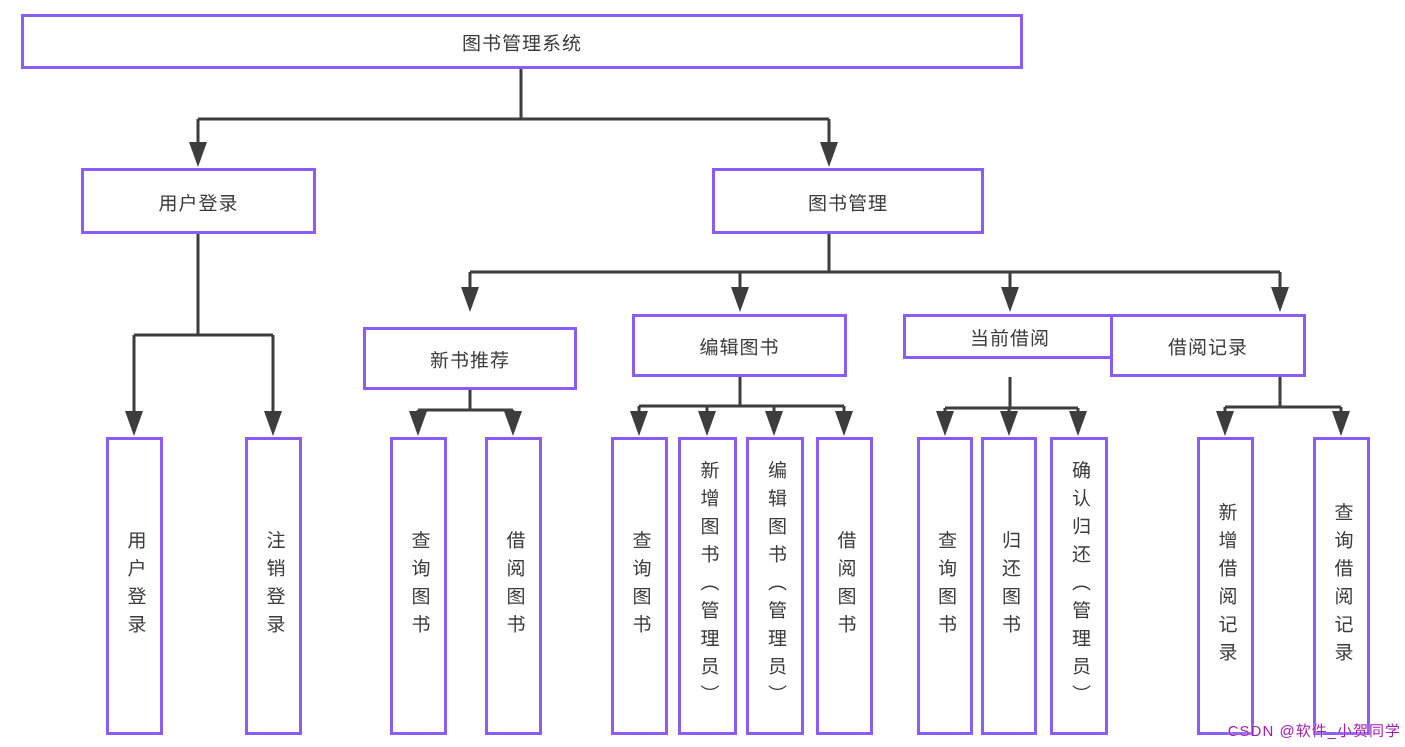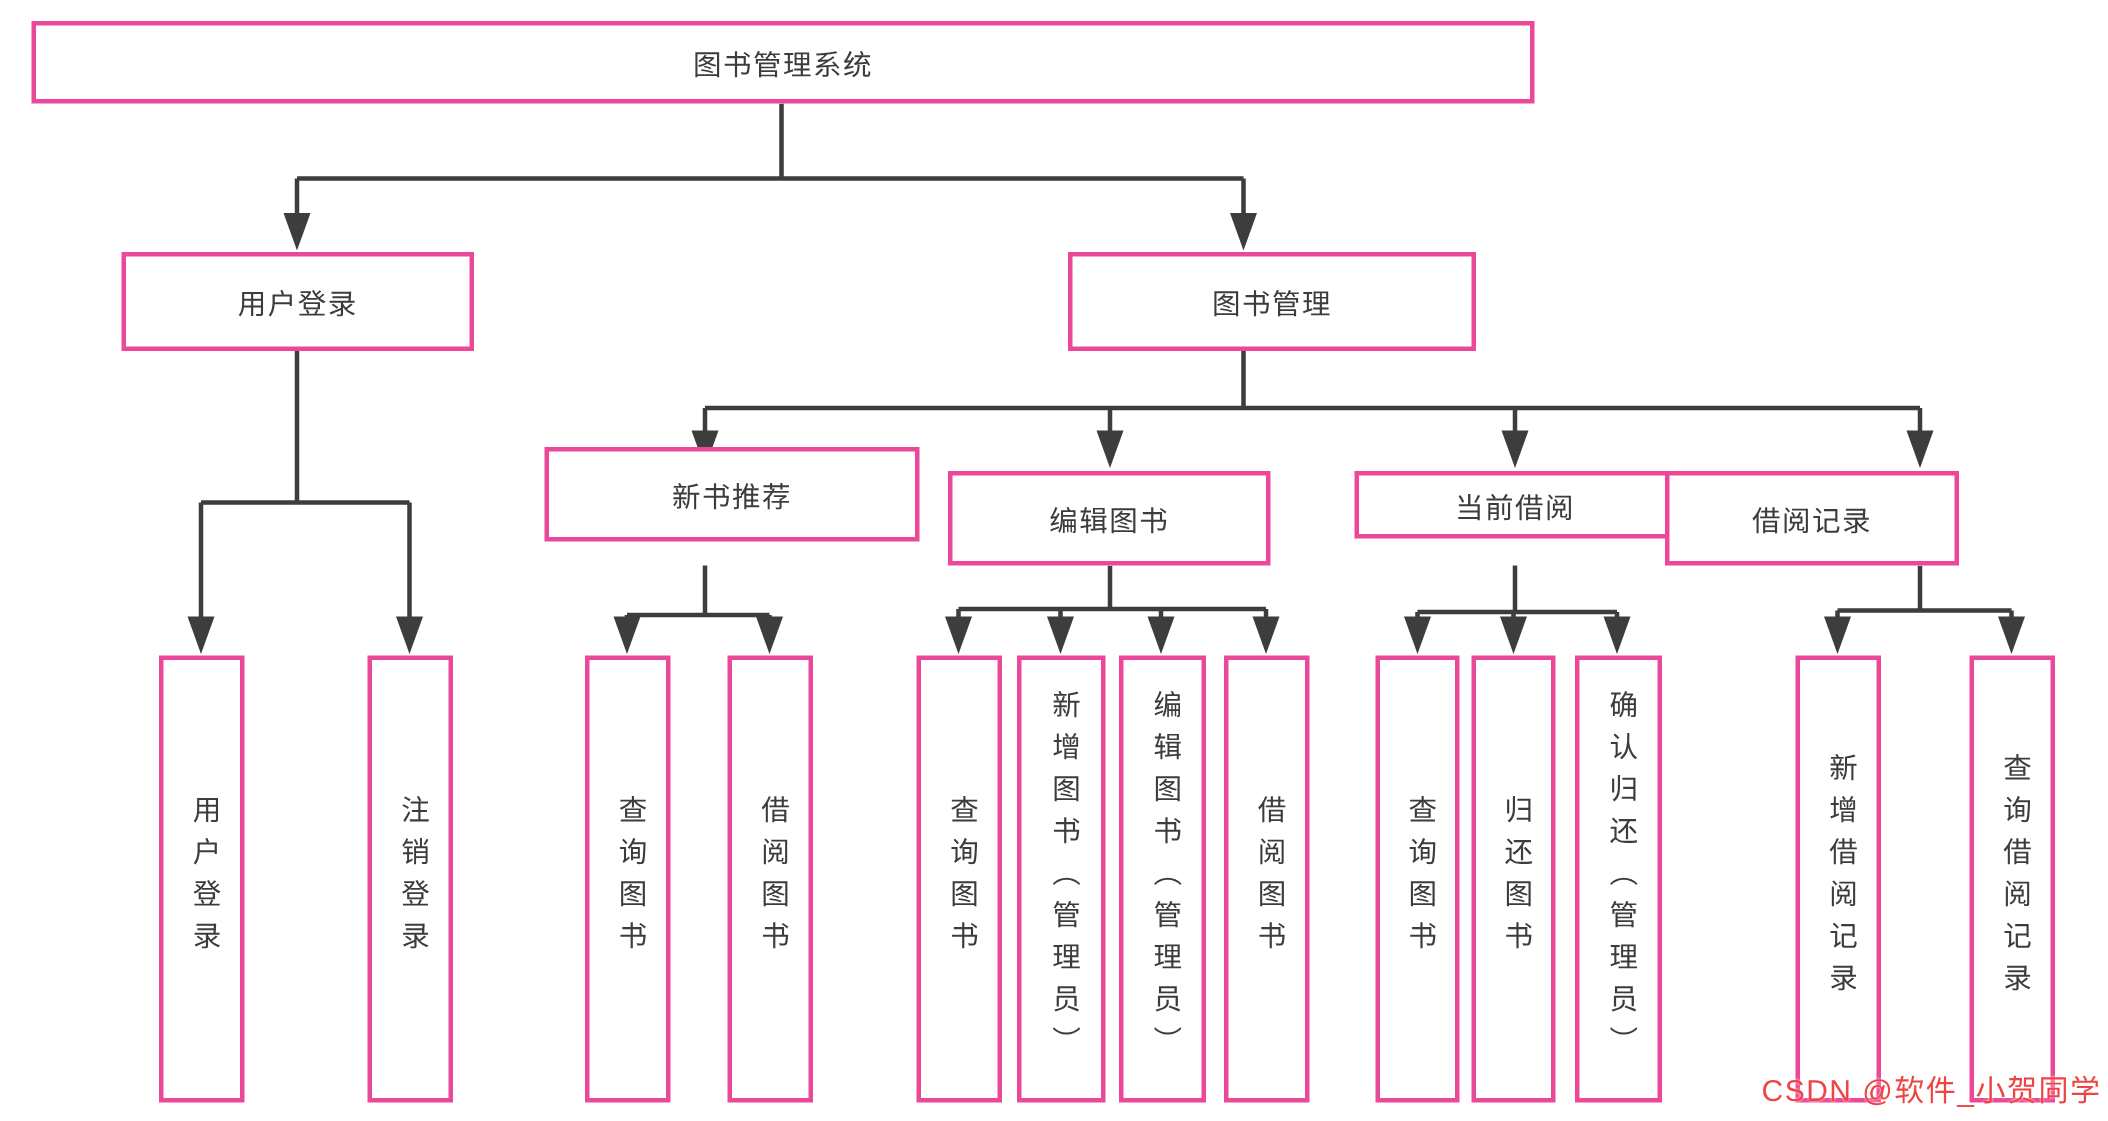--- a/index.html
+++ b/index.html
@@ -9,39 +9,39 @@
     background:#ffffff;
     font-family:"Liberation Sans","DejaVu Sans",sans-serif;
     overflow:hidden;
   }
   .wires{position:absolute;left:0;top:0;}
   .wires path{stroke:#3d3d3d;stroke-width:3;fill:none;}
   .wires polygon{fill:#3d3d3d;stroke:none;}
   .node{
     position:absolute;
     box-sizing:border-box;
-    border:3px solid #ec4899;
+    border:3px solid #8b5cf6;
     background:#ffffff;
     display:flex;align-items:center;justify-content:center;
     color:#3c3c3c;
     font-size:19px;
     letter-spacing:1px;
   }
   .leaf span{
     writing-mode:vertical-rl;
     text-orientation:mixed;
     letter-spacing:9px;
     line-height:1.15;
     white-space:nowrap;
   }
   .watermark{
     position:absolute;
     right:4px;bottom:7px;
-    color:#ef4444;
-    font-size:20px;
+    color:#a21caf;
+    font-size:15px;
     letter-spacing:1px;
     text-shadow:0 0 2px #ffffff;
   }
 </style>
 </head>
 <body>
 
 <div class="stage">
 
   <svg class="wires" width="1405" height="747" viewBox="0 0 1405 747">
@@ -91,21 +91,21 @@
     <span>图书管理系统</span>
   </div>
 
   <div class="node" style="left:81px;top:168px;width:235px;height:66px">
     <span>用户登录</span>
   </div>
   <div class="node" style="left:712px;top:168px;width:272px;height:66px">
     <span>图书管理</span>
   </div>
 
-  <div class="node" style="left:363px;top:298px;width:250px;height:63px">
+  <div class="node" style="left:363px;top:327px;width:214px;height:63px">
     <span>新书推荐</span>
   </div>
   <div class="node" style="left:632px;top:314px;width:215px;height:63px">
     <span>编辑图书</span>
   </div>
   <div class="node" style="left:903px;top:314px;width:214px;height:45px">
     <span>当前借阅</span>
   </div>
   <div class="node" style="left:1110px;top:314px;width:196px;height:63px">
     <span>借阅记录</span>

